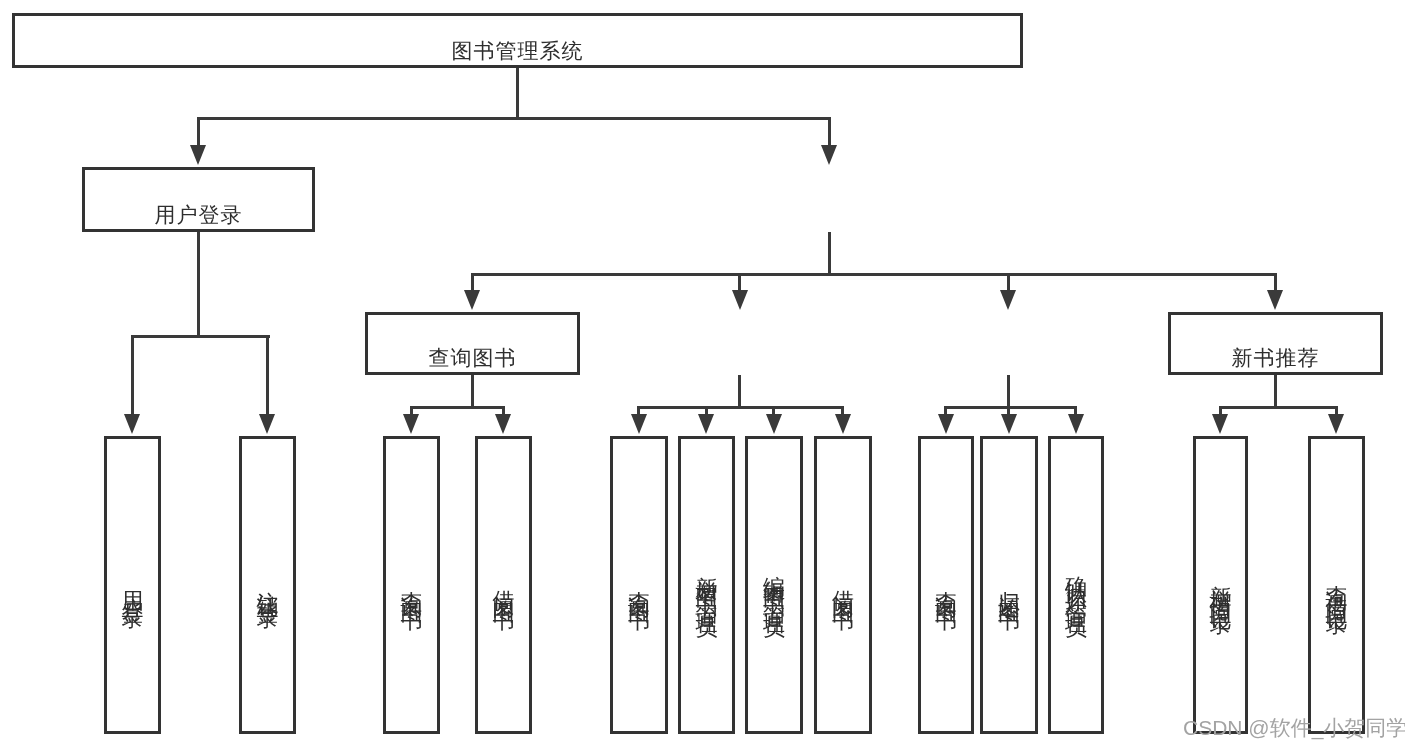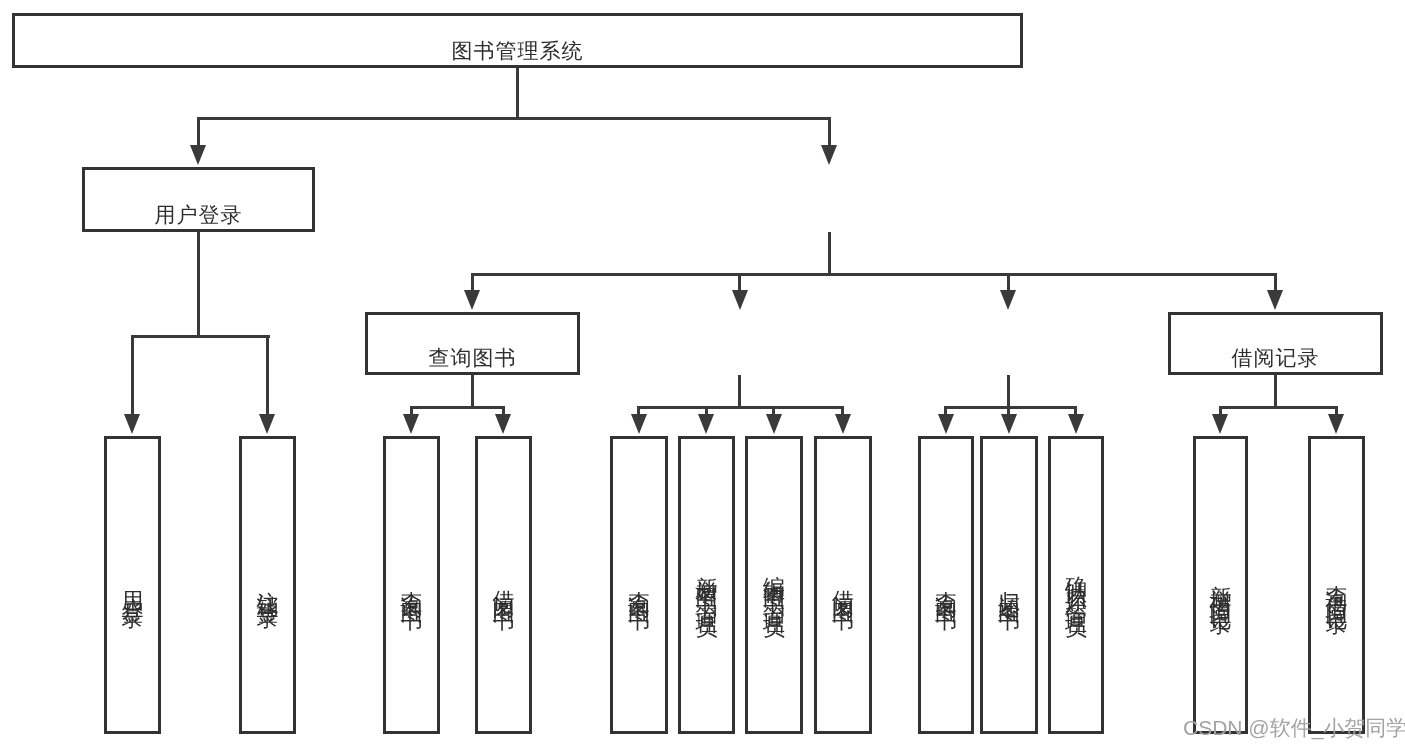--- a/index.html
+++ b/index.html
@@ -81,21 +81,21 @@
   </div>
 
   <div class="hbox" style="left:82px;top:167px;width:233px;height:65px;">
     <span>用户登录</span>
   </div>
 
   <div class="hbox" style="left:365px;top:312px;width:215px;height:63px;">
     <span>查询图书</span>
   </div>
   <div class="hbox" style="left:1168px;top:312px;width:215px;height:63px;">
-    <span>借阅记录</span>
+    <span>新书推荐</span>
   </div>
 
   <div class="vbox" style="left:104px;width:57px;">
     <span>用户登录</span>
   </div>
   <div class="vbox" style="left:239px;width:57px;">
     <span>注销登录</span>
   </div>
   <div class="vbox" style="left:383px;width:57px;">
     <span>查询图书</span>

